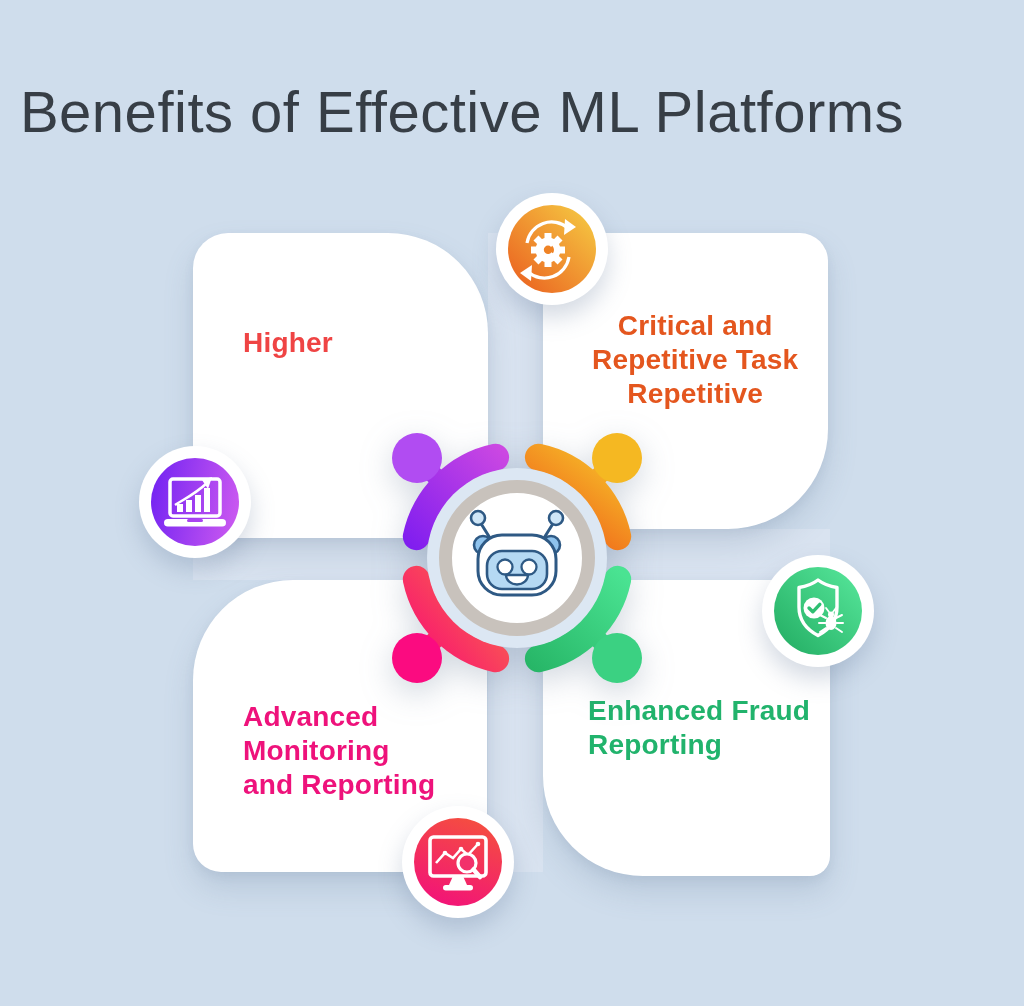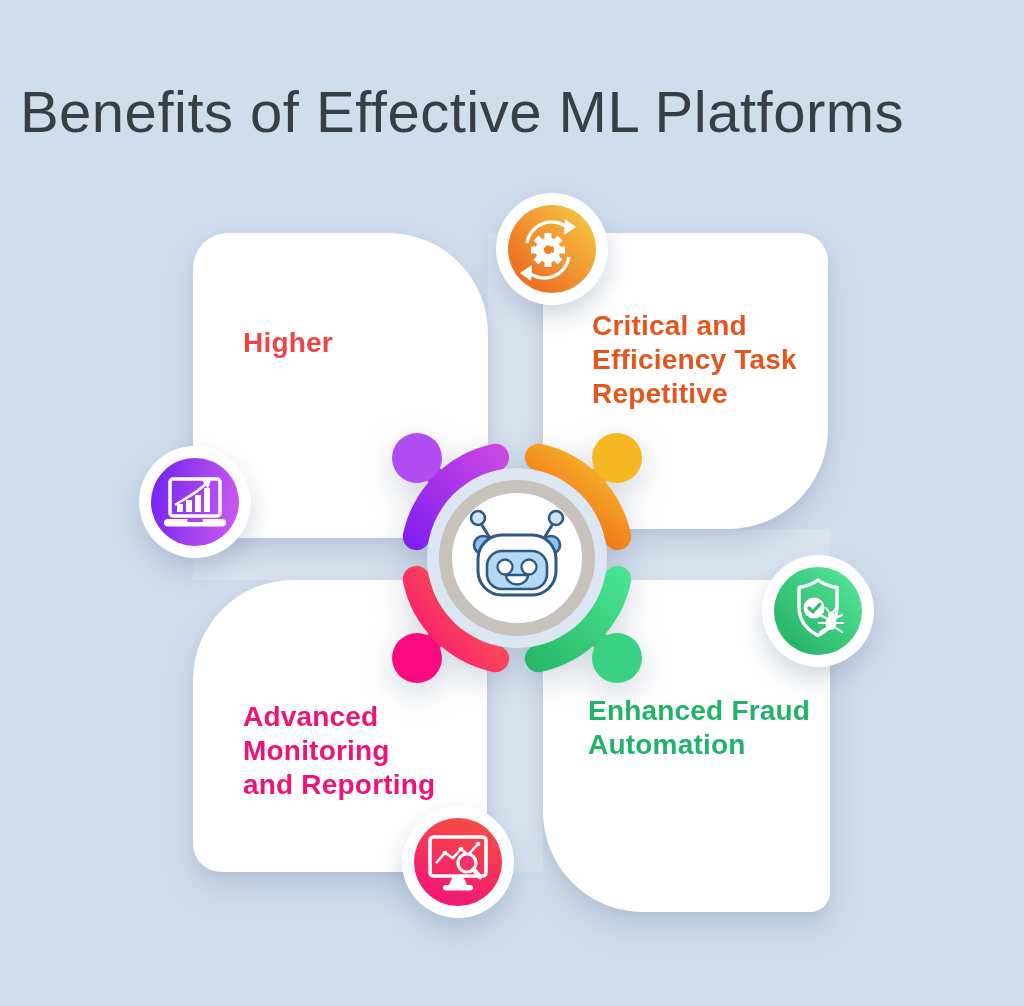--- a/index.html
+++ b/index.html
@@ -16,21 +16,21 @@
   .channel-h-left{left:193px;top:538px;width:295px;height:42px;}
   .channel-h-right{left:543px;top:529px;width:287px;height:51px;}
 
   .card{
     position:absolute;background:#ffffff;z-index:2;
     box-shadow:0 16px 30px rgba(96,118,152,.20),0 4px 10px rgba(96,118,152,.10);
   }
   .c1{left:193px;top:233px;width:295px;height:305px;border-radius:35px 100px 35px 35px;}
   .c2{left:543px;top:233px;width:285px;height:296px;border-radius:35px 28px 100px 35px;}
   .c3{left:193px;top:580px;width:294px;height:292px;border-radius:100px 35px 35px 28px;}
-  .c4{left:543px;top:580px;width:287px;height:332px;border-radius:35px 35px 20px 100px;}
+  .c4{left:543px;top:580px;width:287px;height:296px;border-radius:35px 35px 20px 100px;}
 
   .card-text{position:absolute;font-size:28px;font-weight:700;line-height:34px;letter-spacing:.2px;}
   .card-text span{display:block;}
   .t1{left:50px;top:93px;}
   .t2{left:49px;top:76px;}
   .t3{left:50px;top:120px;}
   .t4{left:45px;top:114px;}
 
   .badge{
     position:absolute;width:112px;height:112px;border-radius:50%;background:#ffffff;z-index:4;
@@ -64,39 +64,39 @@
   <div class="channel channel-h-left"></div>
   <div class="channel channel-h-right"></div>
 
   <div class="card c1">
     <div class="card-text t1" style="color: #ef4444;">
       <span>Higher</span>
     </div>
   </div>
 
   <div class="card c2">
-    <div class="card-text t2" style="color: rgb(228, 86, 30);">
+    <div class="card-text t2" style="color: rgb(228, 86, 30); text-align: center;">
       <span>Critical and</span>
-      <span>Efficiency Task</span>
+      <span>Repetitive Task</span>
       <span>Repetitive</span>
     </div>
   </div>
 
   <div class="card c3">
     <div class="card-text t3" style="color: rgb(238, 18, 123);">
       <span>Advanced</span>
       <span>Monitoring</span>
       <span>and Reporting</span>
     </div>
   </div>
 
   <div class="card c4">
     <div class="card-text t4" style="color: rgb(33, 179, 108);">
       <span>Enhanced Fraud</span>
-      <span>Automation</span>
+      <span>Reporting</span>
     </div>
   </div>
 
   <svg class="hub" viewBox="0 0 360 360">
     <defs>
       <linearGradient id="gpurple" gradientUnits="userSpaceOnUse" x1="193" y1="68" x2="68" y2="193">
         <stop offset="0" stop-color="#d84fe0"></stop>
           <stop offset="1" stop-color="#7417f1"></stop>
       </linearGradient>
       <linearGradient id="gorange" gradientUnits="userSpaceOnUse" x1="200" y1="190" x2="285" y2="75">

